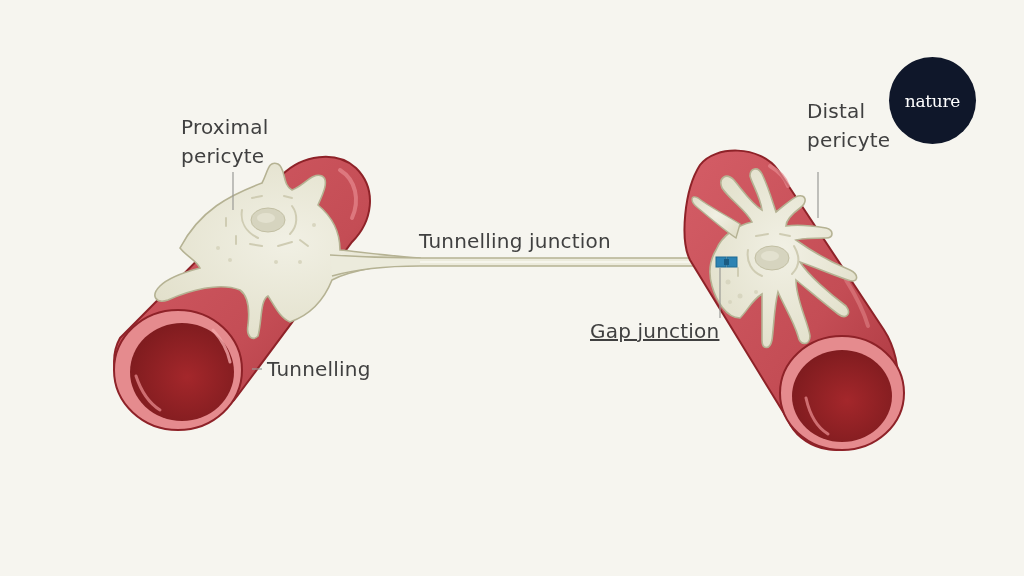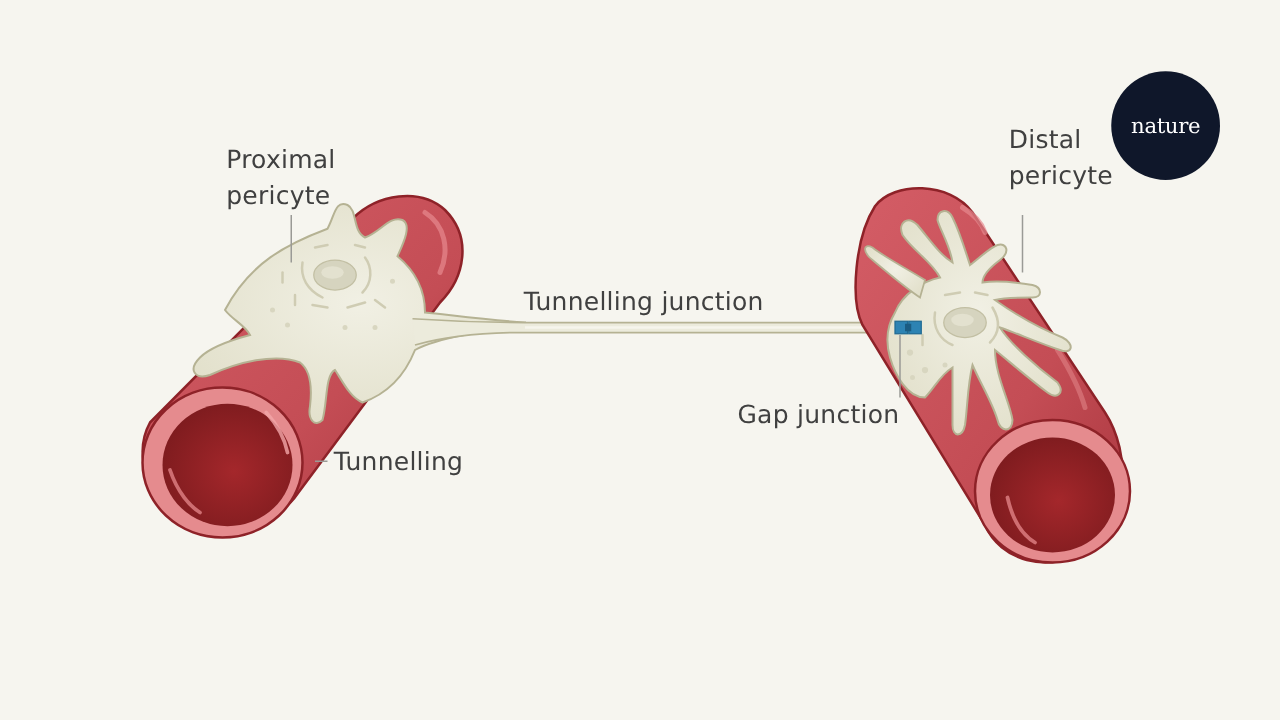--- a/index.html
+++ b/index.html
@@ -193,19 +193,19 @@
   <span>pericyte</span>
 </div>
 
 <div class="label" style="left:807px; top:97px;">
   <span>Distal</span>
   <span>pericyte</span>
 </div>
 
 <div class="label" style="left:419px; top:227px;">Tunnelling junction</div>
 
-<div class="label" style="left:590px; top:317px;">Gap junction</div>
+<div class="label" style="left:590px; top:317px;text-decoration:underline;">Gap junction</div>
 
 <div class="label" style="left:267px; top:355px;">Tunnelling</div>
 
 <div class="logo">
   <span>nature</span>
 </div>
 
 </body></html>

